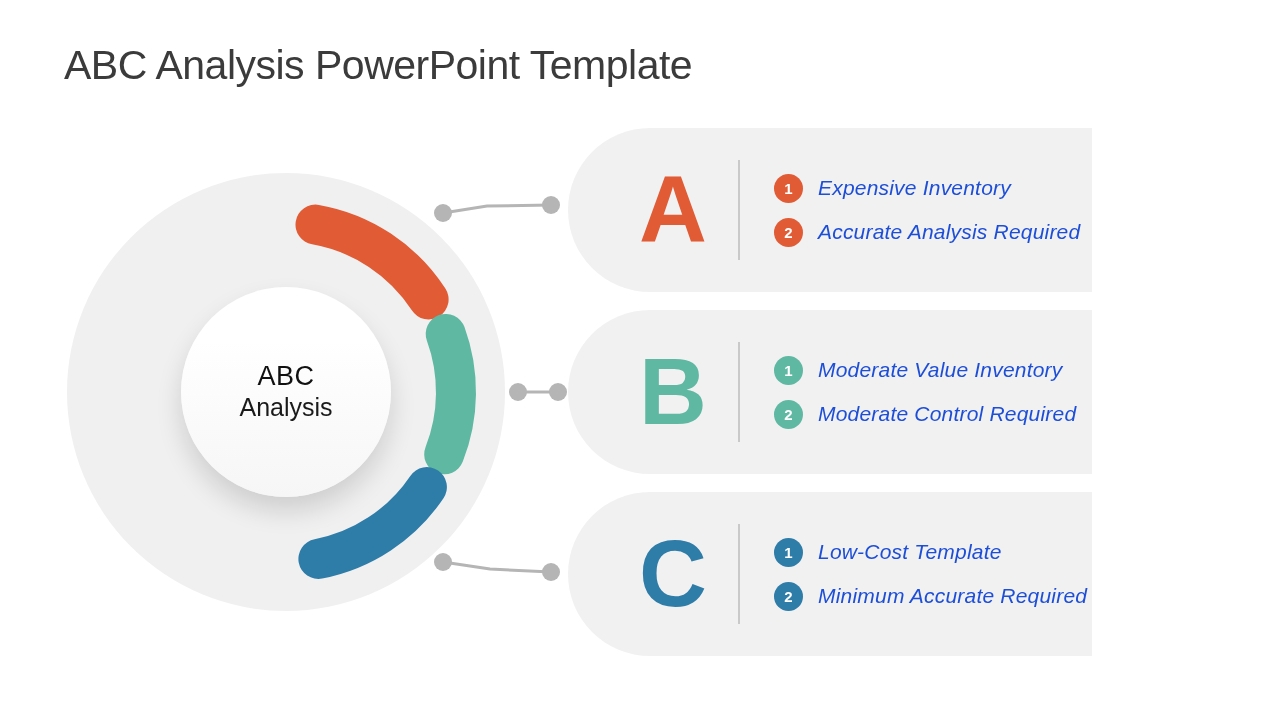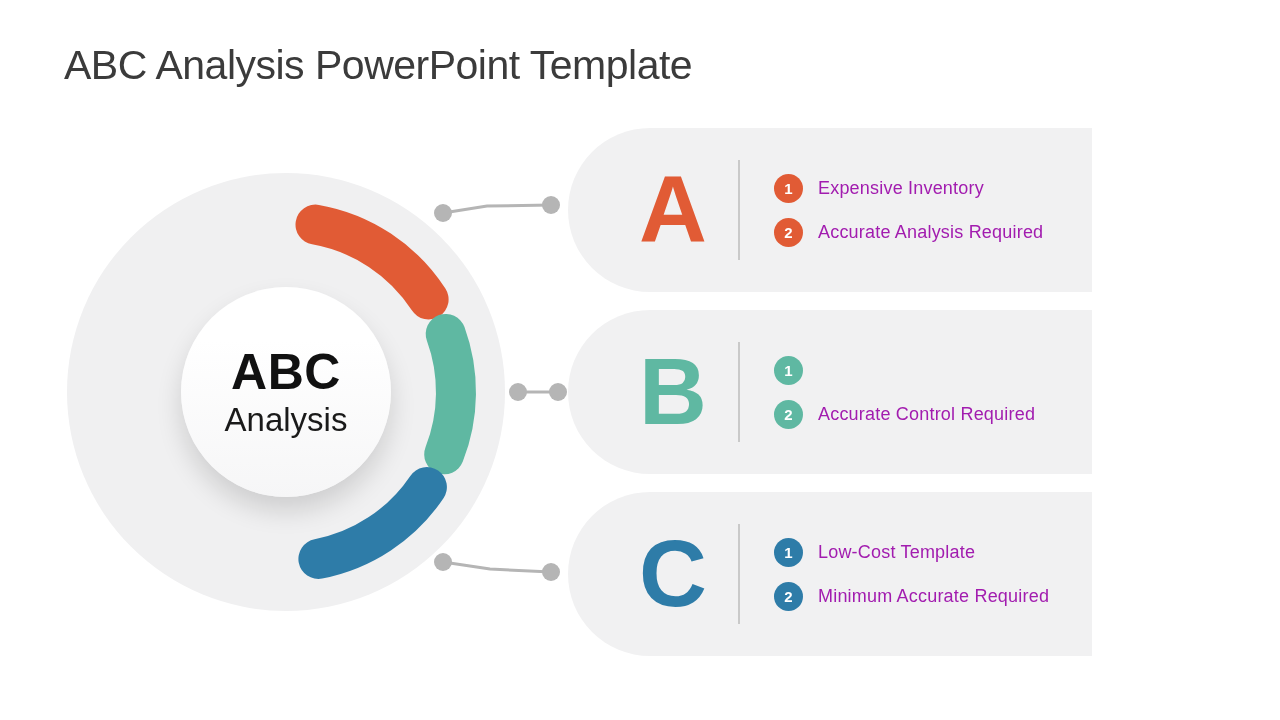--- a/index.html
+++ b/index.html
@@ -39,28 +39,28 @@
     height: 210px;
     border-radius: 50%;
     background: linear-gradient(180deg, #ffffff 25%, #f6f6f7 100%);
     box-shadow: 0 14px 26px rgba(0,0,0,0.14);
     display: flex;
     flex-direction: column;
     align-items: center;
     justify-content: center;
   }
   .center-title {
-    font-size: 50px;
-    font-weight: 700;
+    font-size: 27px;
+    font-weight: 400;
     color: #111111;
     line-height: 1.1;
     letter-spacing: 0.5px;
   }
   .center-subtitle {
-    font-size: 33px;
+    font-size: 25px;
     font-weight: 400;
     color: #1a1a1a;
     line-height: 1.2;
   }
 
   .card {
     position: absolute;
     left: 568px;
     width: 650px;
     height: 164px;
@@ -103,24 +103,25 @@
     border-radius: 50%;
     color: #ffffff;
     font-size: 15px;
     font-weight: 700;
     display: flex;
     align-items: center;
     justify-content: center;
     flex: 0 0 auto;
   }
   .item-label {
-    font-size: 18px;
-    color: #a21caf;
+    font-size: 21px;
+    color: #1d4ed8;
     letter-spacing: 0.2px;
     white-space: nowrap;
+    font-style: italic;
   }
 </style>
 </head>
 <body>
 
 <div class="slide">
 
   <h1 class="title">ABC Analysis PowerPoint Template</h1>
 
   <svg class="diagram-svg" width="1280" height="720" viewBox="0 0 1280 720">
@@ -163,24 +164,25 @@
       </div>
     </div>
   </div>
 
   <div class="card card-b" style="background: rgb(241, 241, 242);">
     <div class="card-letter" style="color: rgb(95, 184, 162);">B</div>
     <div class="card-divider"></div>
     <div class="card-items">
       <div class="card-item">
         <span class="badge" style="background: rgb(95, 184, 162);">1</span>
+        <span class="item-label">Moderate Value Inventory</span>
       </div>
       <div class="card-item">
         <span class="badge" style="background: rgb(95, 184, 162);">2</span>
-        <span class="item-label">Accurate Control Required</span>
+        <span class="item-label">Moderate Control Required</span>
       </div>
     </div>
   </div>
 
   <div class="card card-c" style="background: rgb(241, 241, 242);">
     <div class="card-letter" style="color: rgb(46, 124, 168);">C</div>
     <div class="card-divider"></div>
     <div class="card-items">
       <div class="card-item">
         <span class="badge" style="background: rgb(46, 124, 168);">1</span>

